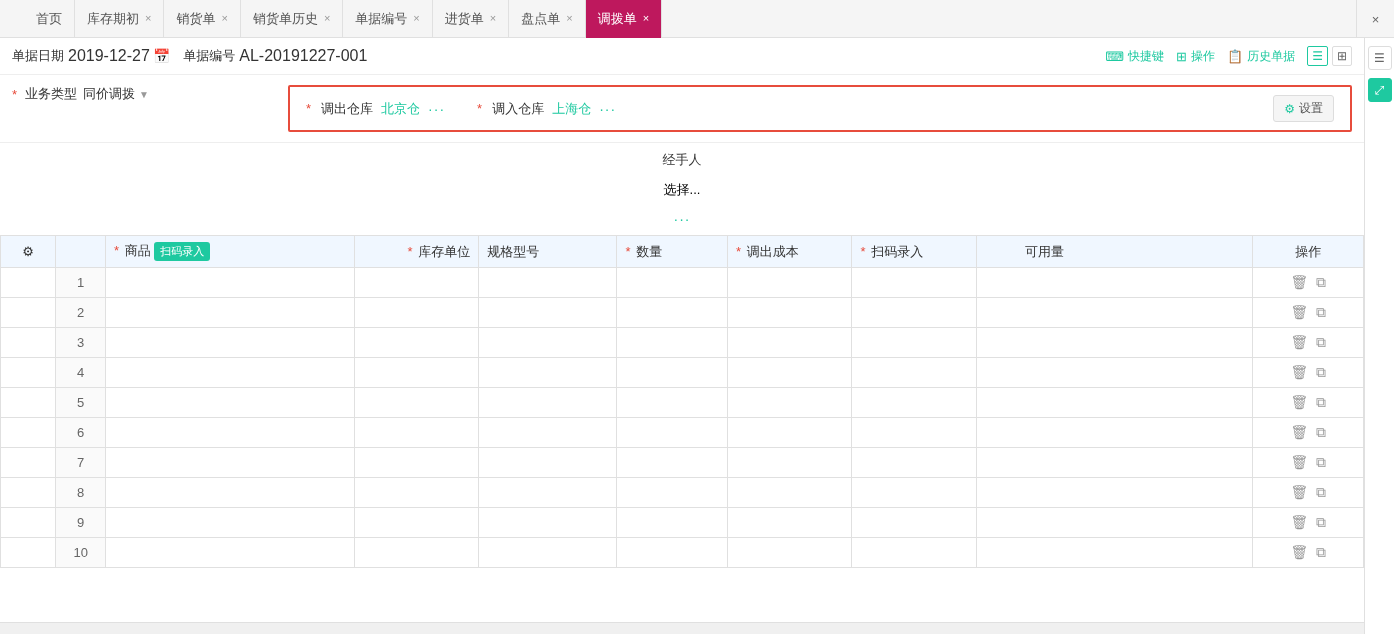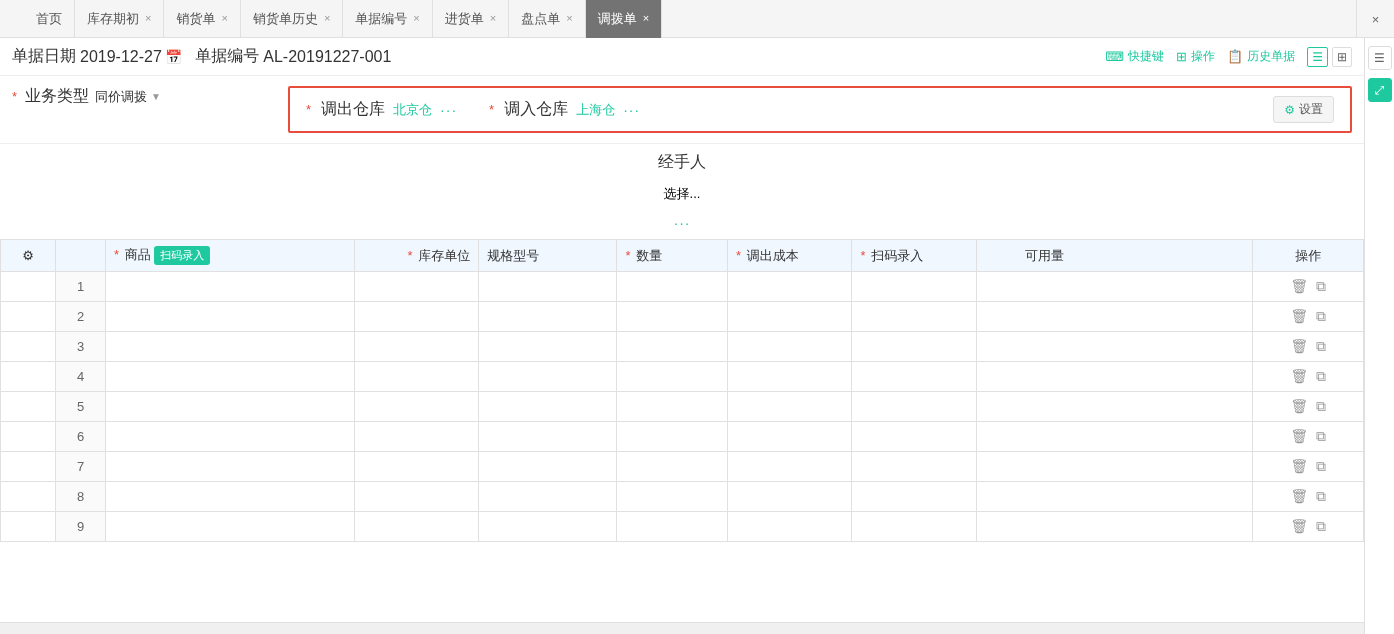--- a/index.html
+++ b/index.html
@@ -8,39 +8,39 @@
     
     .tab-bar {
       display: flex; align-items: center; background: #f5f5f5; border-bottom: 1px solid #e0e0e0;
       height: 38px; padding: 0 24px; position: relative;
     }
     .tab-item {
       display: flex; align-items: center; padding: 0 12px; height: 38px; cursor: pointer;
       font-size: 13px; color: #555; border-right: 1px solid #e0e0e0; white-space: nowrap;
     }
     .tab-item:first-child { border-left: none; }
-    .tab-item.active { background: #737373; color: #fff; }
+    .tab-item.active { background: #be185d; color: #fff; }
     .tab-item .tab-close {
       margin-left: 6px; color: #999; font-size: 11px; cursor: pointer; line-height: 1;
     }
     .tab-item.active .tab-close { color: #fff; }
     .tab-close-btn {
       position: absolute; right: 0; top: 0; height: 38px; width: 38px;
       display: flex; align-items: center; justify-content: center; cursor: pointer;
       border-left: 1px solid #e0e0e0; color: #666;
     }
 
     
     .toolbar {
       display: flex; align-items: center; padding: 8px 12px; border-bottom: 1px solid #eee;
       gap: 16px;
     }
     .toolbar-left { display: flex; align-items: center; gap: 12px; flex: 1; }
     .toolbar-right { display: flex; align-items: center; gap: 12px; }
-    .field-label { color: #333; font-size: 16px; }
+    .field-label { color: #333; font-size: 13px; }
     .field-value { color: #333; font-size: 16px; }
     .date-field { display: flex; align-items: center; gap: 4px; }
     .calendar-icon { color: #1ec9a0; font-size: 14px; cursor: pointer; }
     .toolbar-action { display: flex; align-items: center; gap: 4px; color: #1ec9a0; font-size: 12px; cursor: pointer; }
     .toolbar-action .icon { font-size: 13px; }
 
     
     .form-area {
       display: flex; align-items: flex-start; padding: 10px 12px; gap: 16px;
       border-bottom: 1px solid #eee;
@@ -395,20 +395,35 @@
         <td></td>
         <td></td>
         <td></td>
         <td></td>
         <td></td>
         <td class="op-cell">
           <span class="op-btn">🗑</span>
           <span class="op-btn">⧉</span>
         </td>
       </tr>
+            <tr>
+        <td></td>
+        <td class="row-num">10</td>
+        <td></td>
+        <td></td>
+        <td></td>
+        <td></td>
+        <td></td>
+        <td></td>
+        <td></td>
+        <td class="op-cell">
+          <span class="op-btn">🗑</span>
+          <span class="op-btn">⧉</span>
+        </td>
+      </tr>
           </tbody>
       </table>
     </div>
 
     <div class="scroll-area"></div>
   </div>
 
   <div class="right-sidebar">
     <div class="sidebar-btn">
       <span>☰</span>

